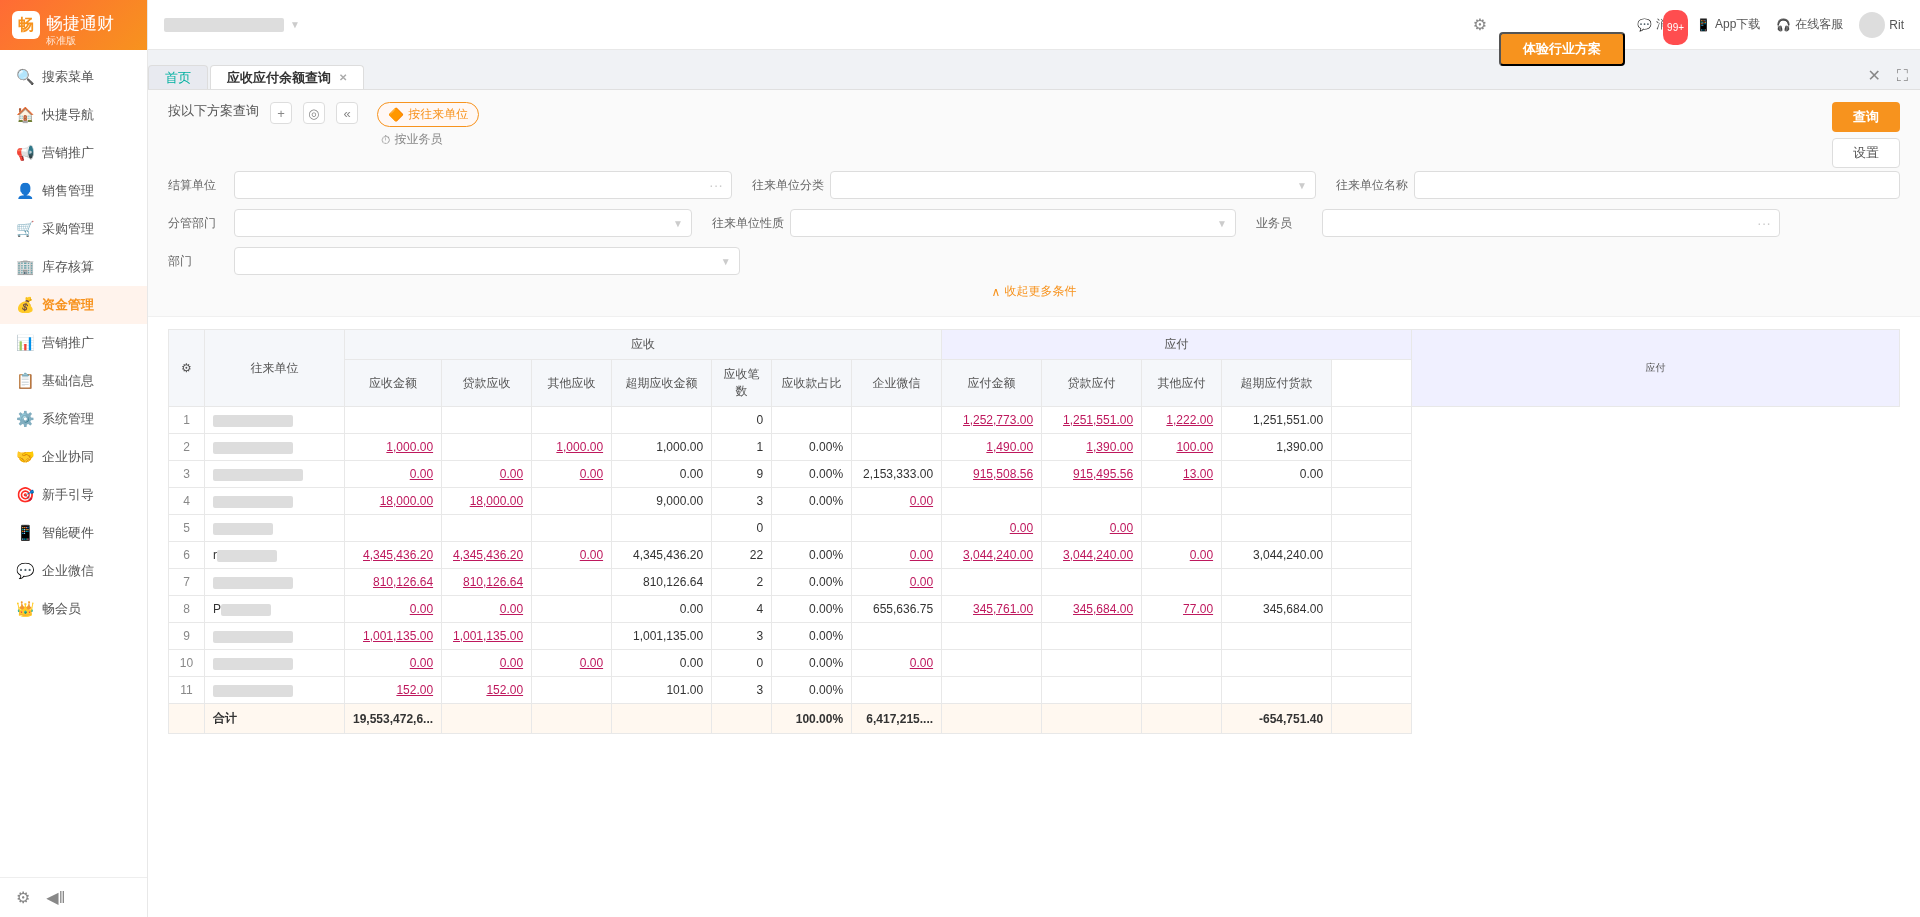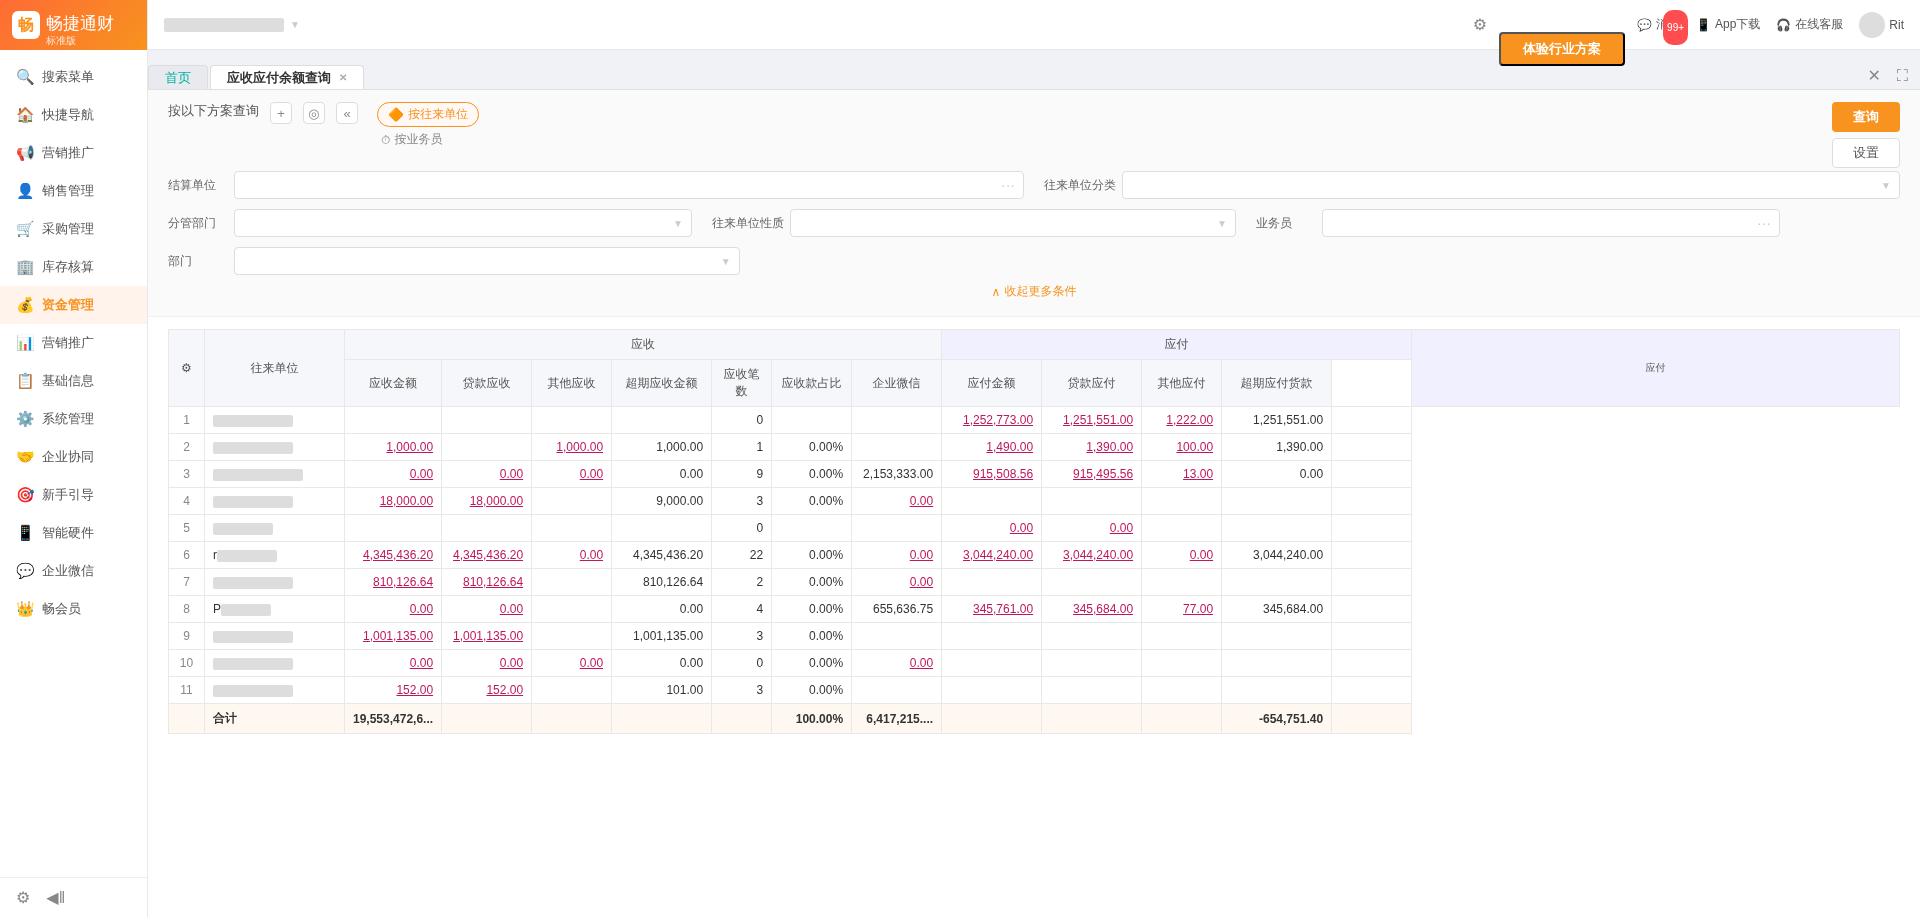--- a/index.html
+++ b/index.html
@@ -314,20 +314,24 @@
           <span></span>
           <span class="field-dots-btn">···</span>
         </div>
       </div>
       <div class="field-group" style="flex:1;">
         <span class="field-label">往来单位分类</span>
         <div class="field-input">
           <span></span>
           <span class="field-dropdown-arrow">▼</span>
         </div>
+      </div>
+      <div class="field-group" style="flex:1;">
+        <span class="field-label">往来单位名称</span>
+        <div class="field-input"></div>
       </div>
       <div style="display:flex; flex-direction:column; gap:6px; position:absolute; right:20px; top:12px;">
         <button class="btn-query">查询</button>
         <button class="btn-settings">设置</button>
       </div>
     </div>
 
     <div class="search-row-2">
       <div class="field-group" style="flex:1;">
         <span class="field-label">分管部门</span>

